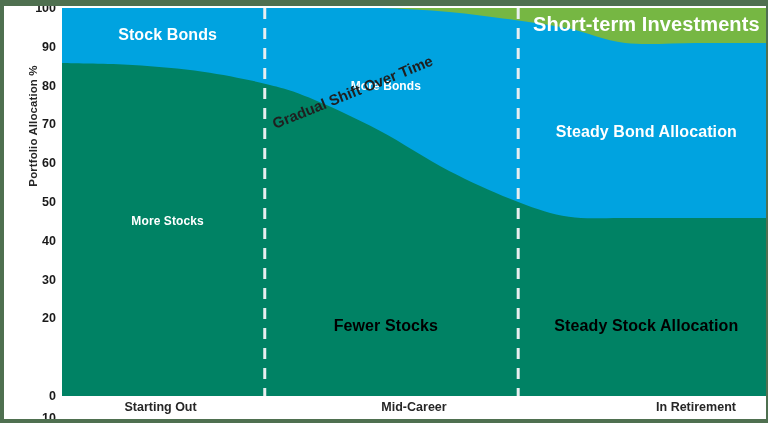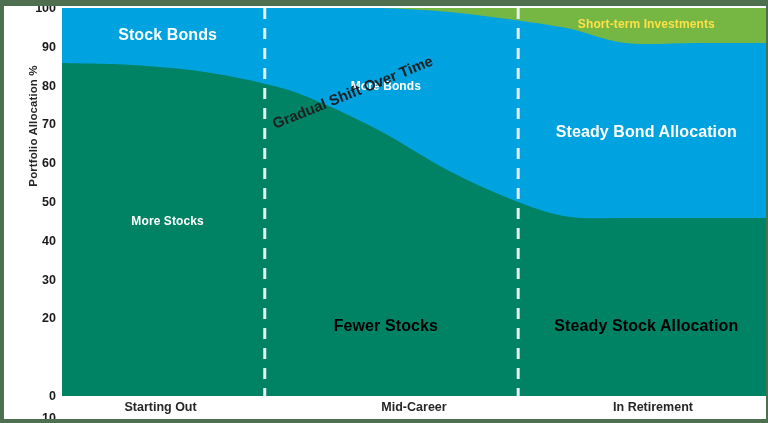--- a/index.html
+++ b/index.html
@@ -86,34 +86,34 @@
       <g id="dividers-g">
           <line x1="202.752" x2="202.752" y1="0" y2="388" stroke="#e8eef0" stroke-width="3" stroke-dasharray="11 9"></line>
           <line x1="456.192" x2="456.192" y1="0" y2="388" stroke="#e8eef0" stroke-width="3" stroke-dasharray="11 9"></line>
         </g>
     </svg>
   </div>
 
   <div id="labels-layer">
       <div class="band-label" style="color: rgb(255, 255, 255); font-size: 16px; left: 167.6px; top: 35.16px; transform: translate(-50%, -50%);">Stock Bonds</div>
       <div class="band-label" style="color: rgb(255, 255, 255); font-size: 12px; left: 385.84px; top: 85.6px; transform: translate(-50%, -50%);">More Bonds</div>
-      <div class="band-label" style="color: #fde047; font-size: 12px; left: 646.32px; top: 23.52px; transform: translate(-50%, -50%);">Short-term Investments</div>
+      <div class="band-label" style="color: #ffffff; font-size: 20px; left: 646.32px; top: 23.52px; transform: translate(-50%, -50%);">Short-term Investments</div>
       <div class="band-label" style="color: rgb(255, 255, 255); font-size: 16px; left: 646.32px; top: 132.16px; transform: translate(-50%, -50%);">Steady Bond Allocation</div>
       <div class="band-label" style="color: rgb(255, 255, 255); font-size: 12px; left: 167.6px; top: 221.4px; transform: translate(-50%, -50%);">More Stocks</div>
       <div class="band-label" style="color: #000000; font-size: 16px; left: 385.84px; top: 326.16px; transform: translate(-50%, -50%);">Fewer Stocks</div>
       <div class="band-label" style="color: #000000; font-size: 16px; left: 646.32px; top: 326.16px; transform: translate(-50%, -50%);">Steady Stock Allocation</div>
     </div>
 
   <div id="annot-layer">
       <div class="annot" style="color: rgb(31, 31, 31); left: 273.2px; top: 124.4px; transform: translateY(-50%) rotate(-22deg);">Gradual Shift Over Time</div>
     </div>
 
   <div id="xaxis">
       <div class="xtick" style="left: 160.56px;">Starting Out</div>
       <div class="xtick" style="left: 414px; text-align: center;">Mid-Career</div>
-      <div class="xtick" style="left: 653px; text-align: right;">In Retirement</div>
+      <div class="xtick" style="left: 696px; text-align: right;">In Retirement</div>
     </div>
 
   <div class="frame-top"></div>
   <div class="frame-left"></div>
   <div class="frame-right"></div>
   <div class="frame-bottom"></div>
 </div>
 
 </body></html>

